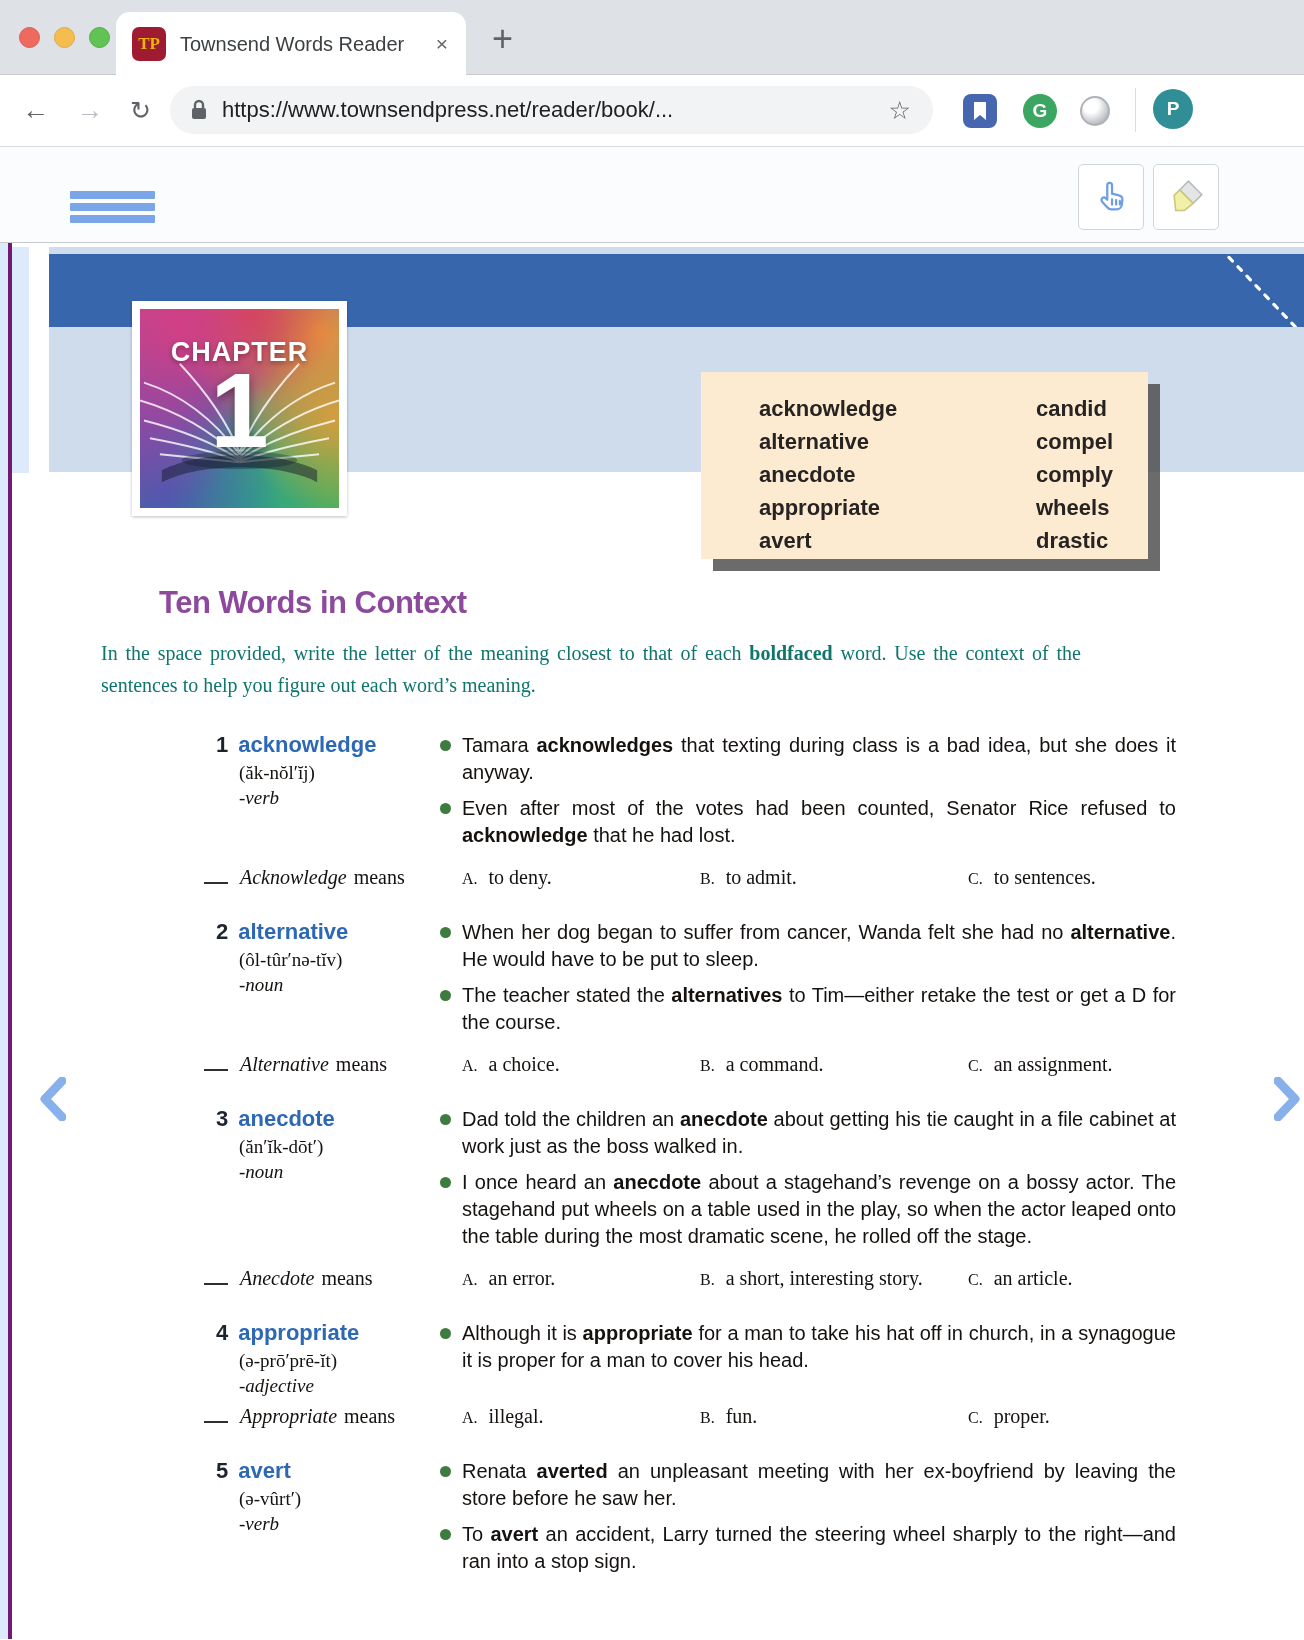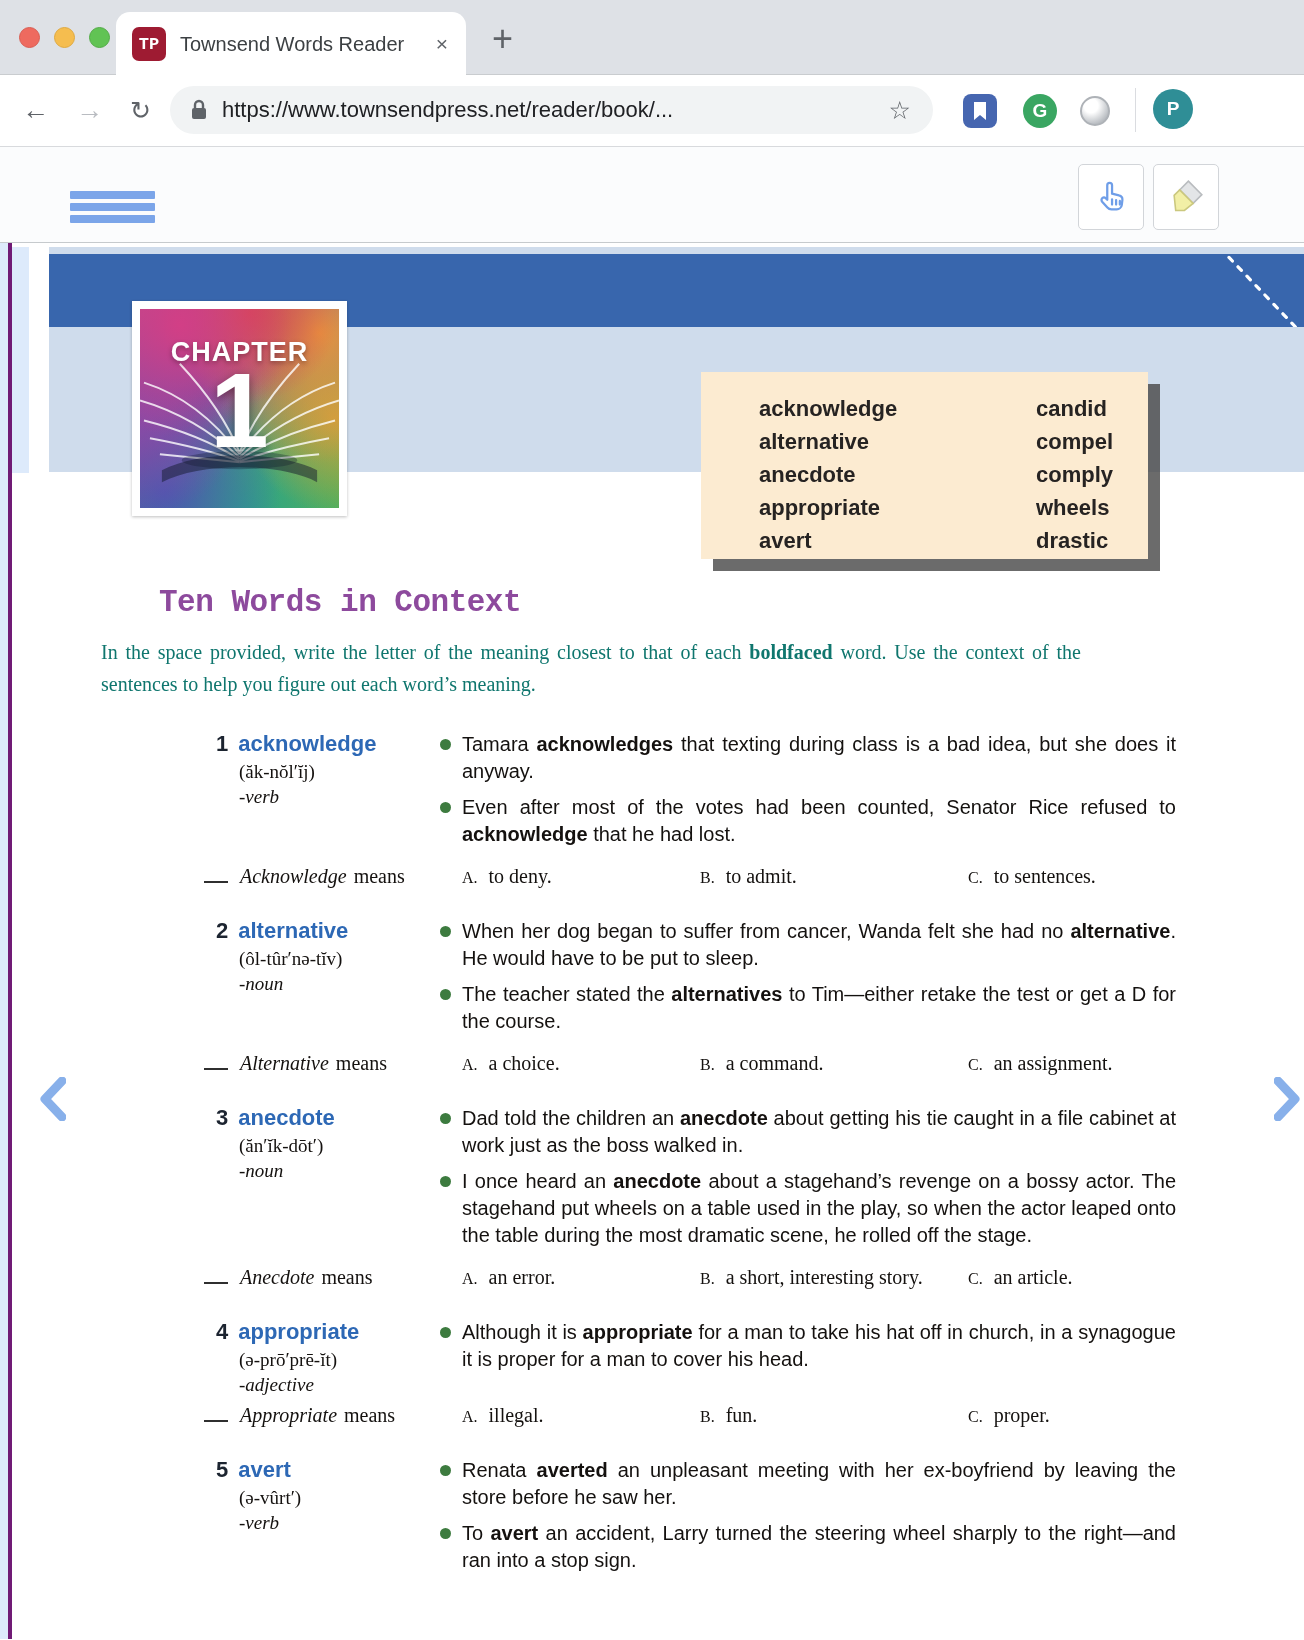--- a/index.html
+++ b/index.html
@@ -10,21 +10,21 @@
   
   .tabstrip { position:relative; height:75px; background:#dee1e6; border-bottom:1px solid #c9cccf; }
   .lights { position:absolute; left:19px; top:27px; display:flex; gap:14px; }
   .light { width:21px; height:21px; border-radius:50%; }
   .light.red { background:#ee6a5f; border:1px solid #d95d52;}
   .light.yellow { background:#f5bd4f; border:1px solid #dfa940;}
   .light.green { background:#61c354; border:1px solid #53ab47;}
   .tab { position:absolute; left:116px; top:12px; width:350px; height:64px;
          background:#fff; border-radius:14px 14px 0 0; display:flex; align-items:center; }
   .favicon { width:34px; height:34px; margin-left:16px; background:#9e1b32; border-radius:7px;
-             color:#ffffff; font-family:Liberation Mono, monospace; font-weight:bold; font-size:17px;
+             color:#eab308; font-family:Liberation Serif, serif; font-weight:bold; font-size:17px;
              display:flex; align-items:center; justify-content:center; }
   .tab-title { margin-left:14px; font-size:20px; color:#3c4043; white-space:nowrap; }
   .tab-close { position:absolute; right:18px; font-size:21px; color:#5f6368; }
   .newtab { position:absolute; left:492px; top:18px; font-size:36px; font-weight:300; color:#5f6368; }
 
   
   .addressbar { position:relative; height:71px; background:#fff; display:flex; align-items:center; }
   .navicon { color:#5f6368; font-size:27px; }
   .navicon.back { margin-left:22px; }
   .navicon.fwd  { margin-left:27px; color:#b9bcc1; }
@@ -88,21 +88,21 @@
                  font-size:105px; font-weight:bold; text-shadow:0 3px 9px rgba(0,0,0,.4); }
 
   
   .wordbox { position:absolute; left:689px; top:129px; width:447px; height:187px;
              background:#fcebd1; box-shadow:12px 12px 0 rgba(70,70,70,.8);
              display:flex; padding:20px 0 0 58px; }
   .wordbox ul { list-style:none; font-weight:bold; font-size:22px; color:#262322; line-height:33px; }
   .wordbox ul.col1 { width:277px; }
 
   
-  .heading { margin:113px 0 0 127px; color:#8d4a9d; font-size:31px; font-weight:bold; letter-spacing:-.5px;font-family:Liberation Mono, monospace; }
+  .heading { margin:113px 0 0 127px; color:#8d4a9d; font-size:31px; font-weight:bold; letter-spacing:-.5px; }
   .instructions { margin:16px 0 0 69px; width:980px; font-family:"Liberation Serif",serif;
                   font-size:20px; line-height:32px; text-align:justify; color:#0f766e; }
 
   
   .entries { margin:31px 0 0 164px; width:980px; }
   .entry-main { display:flex; }
   .entry-left { width:244px; flex:none; }
   .headrow { padding-left:20px; display:flex; align-items:baseline; }
   .num { font-size:22px; font-weight:bold; color:#1c2430; }
   .word { margin-left:10px; font-size:22px; font-weight:bold; color:#2d68b5; }

